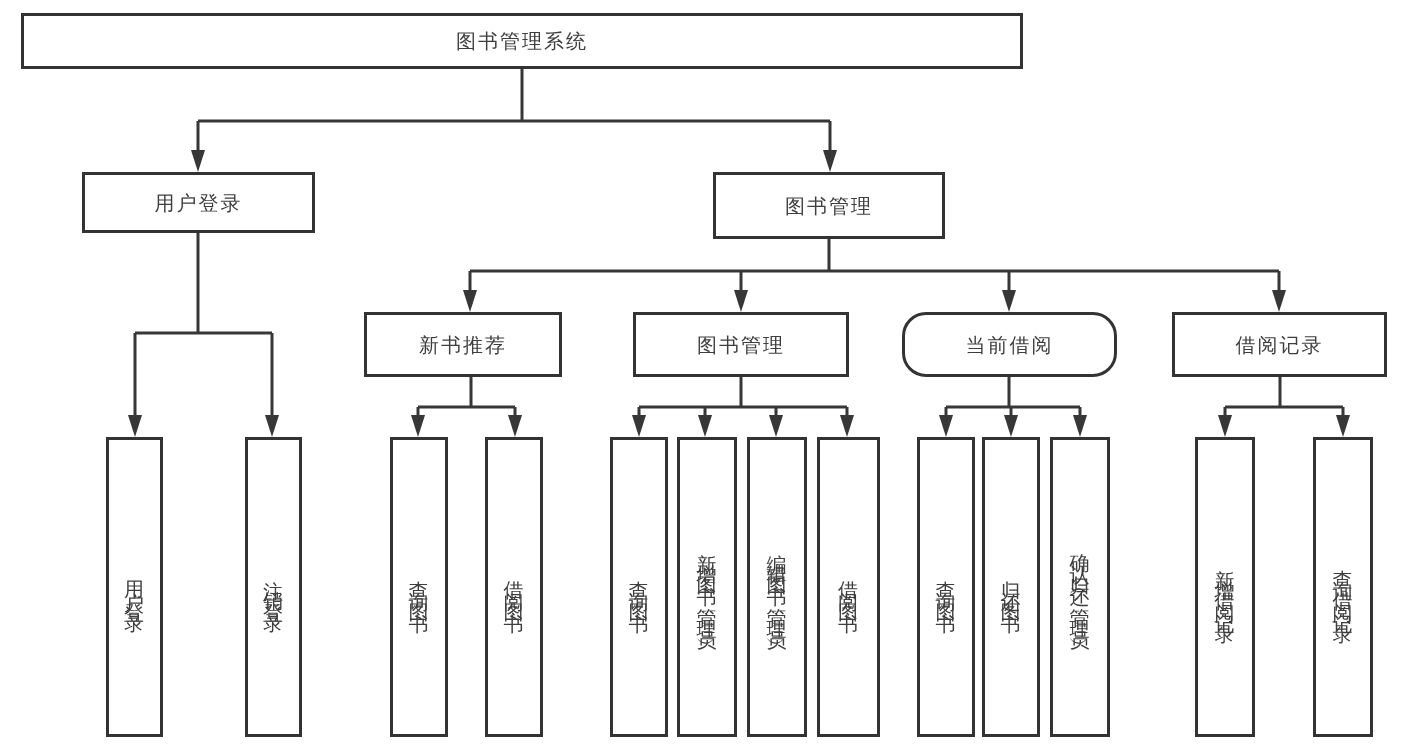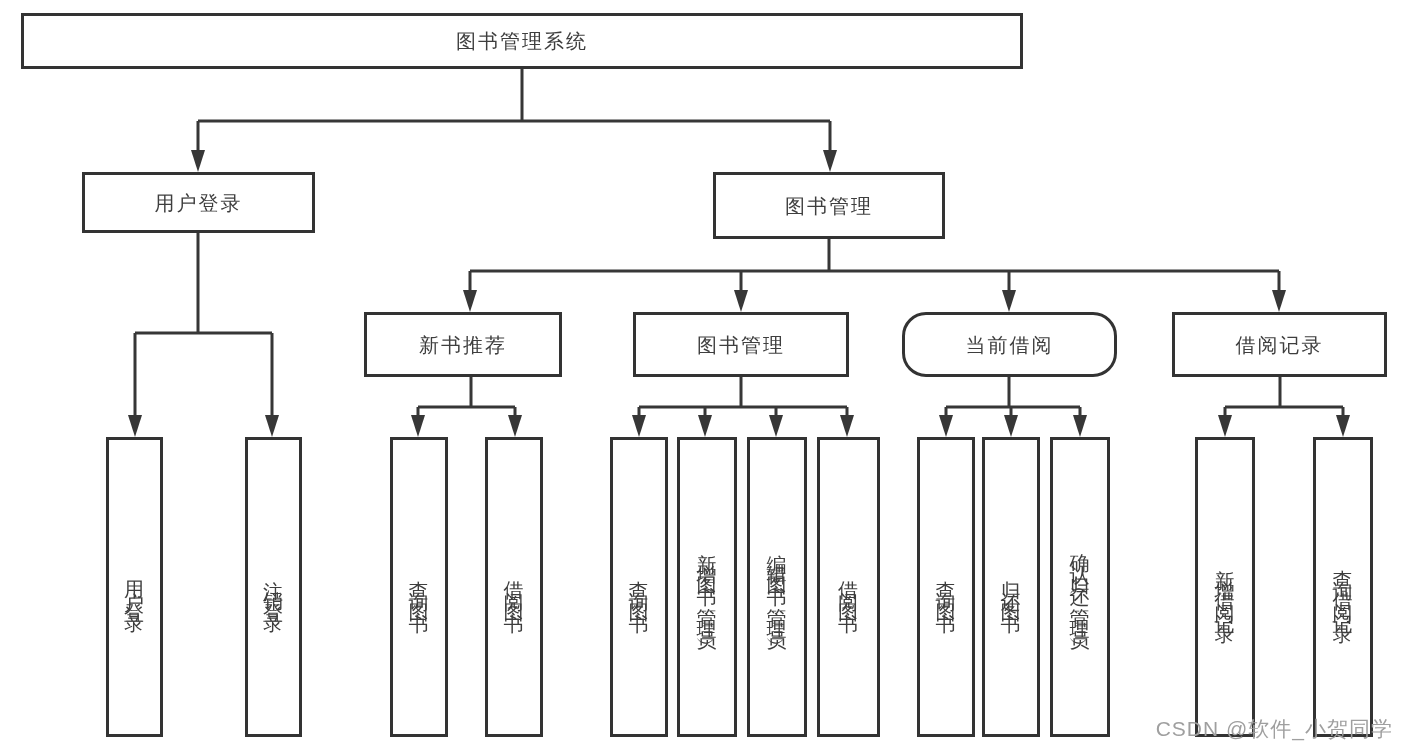--- a/index.html
+++ b/index.html
@@ -106,15 +106,14 @@
   <div class="box v" style="left:747px; top:437px; width:60px; height:300px;">编辑图书（管理员）</div>
   <div class="box v" style="left:817px; top:437px; width:63px; height:300px;">借阅图书</div>
 
   <div class="box v" style="left:917px; top:437px; width:58px; height:300px;">查询图书</div>
   <div class="box v" style="left:982px; top:437px; width:58px; height:300px;">归还图书</div>
   <div class="box v" style="left:1050px; top:437px; width:60px; height:300px;">确认归还（管理员）</div>
 
   <div class="box v" style="left:1195px; top:437px; width:60px; height:300px;">新增借阅记录</div>
   <div class="box v" style="left:1313px; top:437px; width:60px; height:300px;">查询借阅记录</div>
 
-  <div class="watermark">CSDN @软件_小贺同学</div>
 
 </div>
 
 </body></html>

